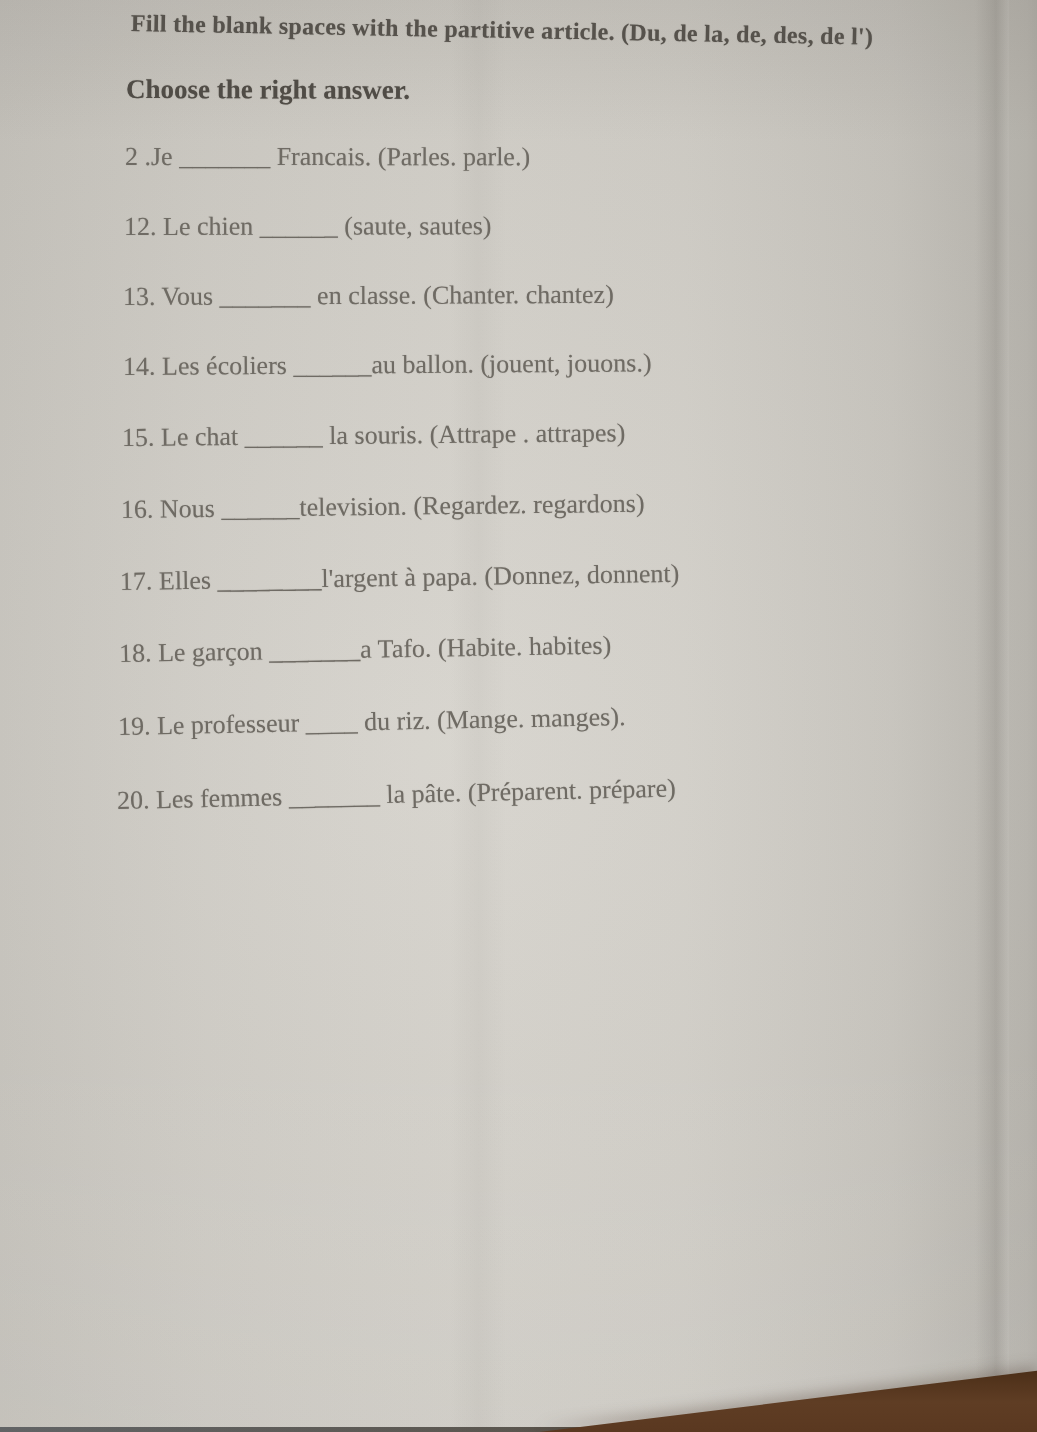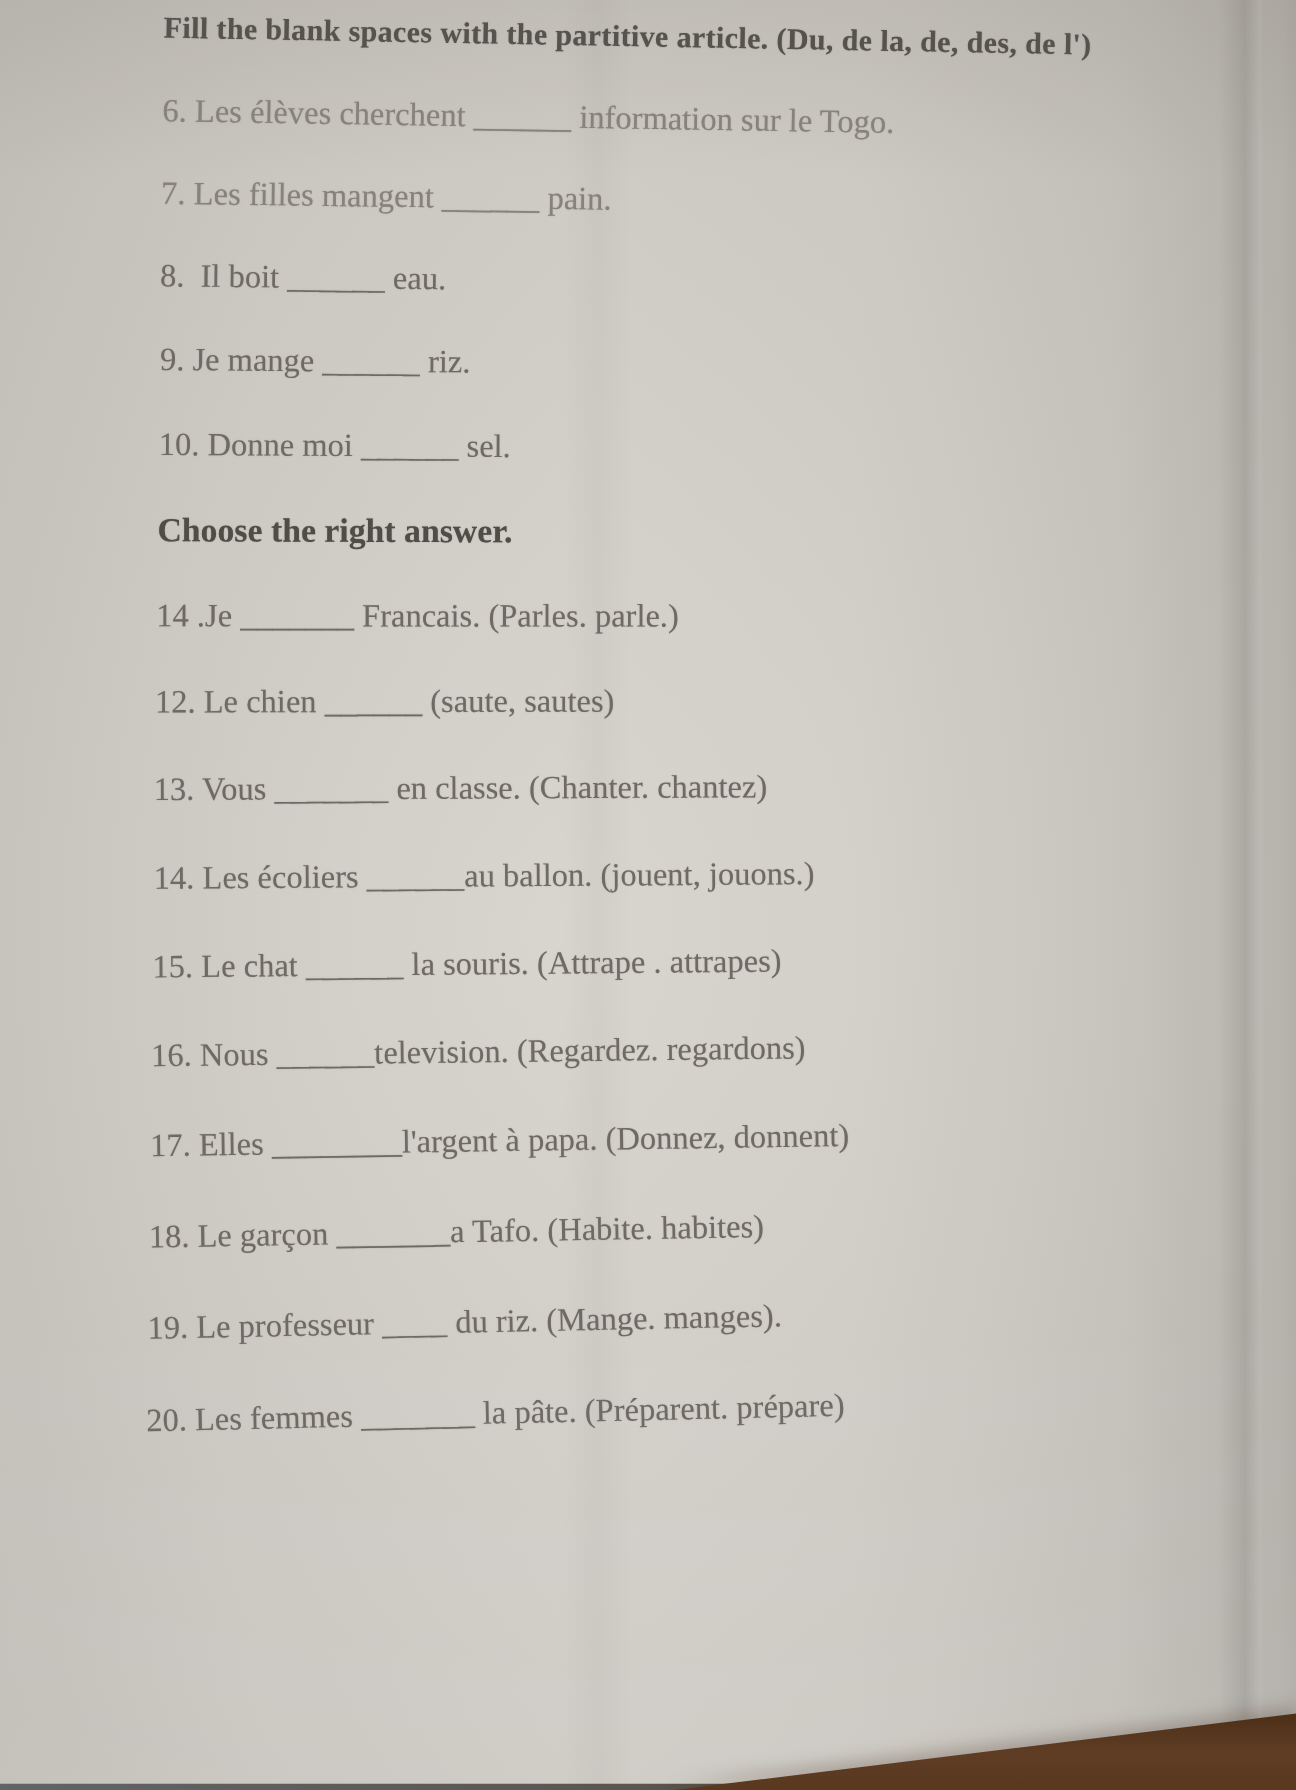--- a/index.html
+++ b/index.html
@@ -78,32 +78,25 @@
 <body>
 
 <div class="photo">
   <div class="shading"></div>
   <div class="crease crease-mid"></div>
   <div class="crease crease-right"></div>
 
   <div class="doc">
     <div class="line title" style="transform: rotate(1.05deg); margin-bottom: 35.5px; margin-left: 0px;">Fill the blank spaces with the partitive article. (Du, de la, de, des, de l')</div>
 
-    <div id="partitive-list">
-        <div class="line item" style="transform: rotate(0.905deg); margin-bottom: 36.05px; margin-left: -0.85px;">6. Les élèves cherchent ______ information sur le Togo.</div>
-        <div class="line item" style="transform: rotate(0.76deg); margin-bottom: 36.6px; margin-left: -1.7px;">7. Les filles mangent ______ pain.</div>
-        <div class="line item" style="transform: rotate(0.615deg); margin-bottom: 37.15px; margin-left: -2.55px;">8.  Il boit ______ eau.</div>
-        <div class="line item" style="transform: rotate(0.47deg); margin-bottom: 37.7px; margin-left: -3.4px;">9. Je mange ______ riz.</div>
-        <div class="line item" style="transform: rotate(0.325deg); margin-bottom: 38.25px; margin-left: -4.25px;">10. Donne moi ______ sel.</div>
-      </div>
 
     <div class="line heading" style="transform: rotate(0.18deg); margin-bottom: 38.8px; margin-left: -5.1px;">Choose the right answer.</div>
 
     <div id="choose-list">
-        <div class="line item" style="transform: rotate(0.035deg); margin-bottom: 39.35px; margin-left: -5.95px;">14 .Je _______ Francais. (Parles. parle.)</div>
+        <div class="line item" style="transform: rotate(0.035deg); margin-bottom: 39.35px; margin-left: -5.95px;">2 .Je _______ Francais. (Parles. parle.)</div>
         <div class="line item" style="transform: rotate(-0.11deg); margin-bottom: 39.9px; margin-left: -6.8px;">12. Le chien ______ (saute, sautes)</div>
         <div class="line item" style="transform: rotate(-0.255deg); margin-bottom: 40.45px; margin-left: -7.65px;">13. Vous _______ en classe. (Chanter. chantez)</div>
         <div class="line item" style="transform: rotate(-0.4deg); margin-bottom: 41px; margin-left: -8.5px;">14. Les écoliers ______au ballon. (jouent, jouons.)</div>
         <div class="line item" style="transform: rotate(-0.545deg); margin-bottom: 41.55px; margin-left: -9.35px;">15. Le chat ______ la souris. (Attrape . attrapes)</div>
         <div class="line item" style="transform: rotate(-0.69deg); margin-bottom: 42.1px; margin-left: -10.2px;">16. Nous ______television. (Regardez. regardons)</div>
         <div class="line item" style="transform: rotate(-0.835deg); margin-bottom: 42.65px; margin-left: -11.05px;">17. Elles ________l'argent à papa. (Donnez, donnent)</div>
         <div class="line item" style="transform: rotate(-0.98deg); margin-bottom: 43.2px; margin-left: -11.9px;">18. Le garçon _______a Tafo. (Habite. habites)</div>
         <div class="line item" style="transform: rotate(-1.125deg); margin-bottom: 43.75px; margin-left: -12.75px;">19. Le professeur ____ du riz. (Mange. manges).</div>
         <div class="line item" style="transform: rotate(-1.27deg); margin-bottom: 44.3px; margin-left: -13.6px;">20. Les femmes _______ la pâte. (Préparent. prépare)</div>
       </div>

